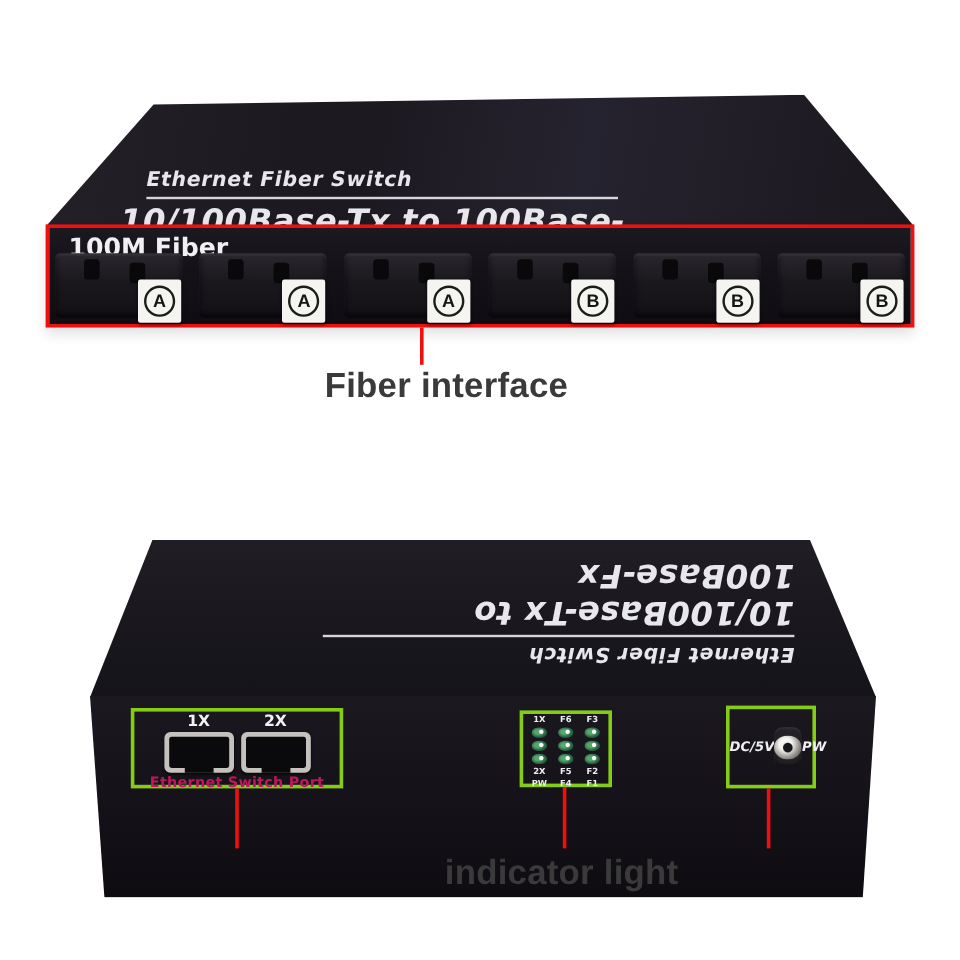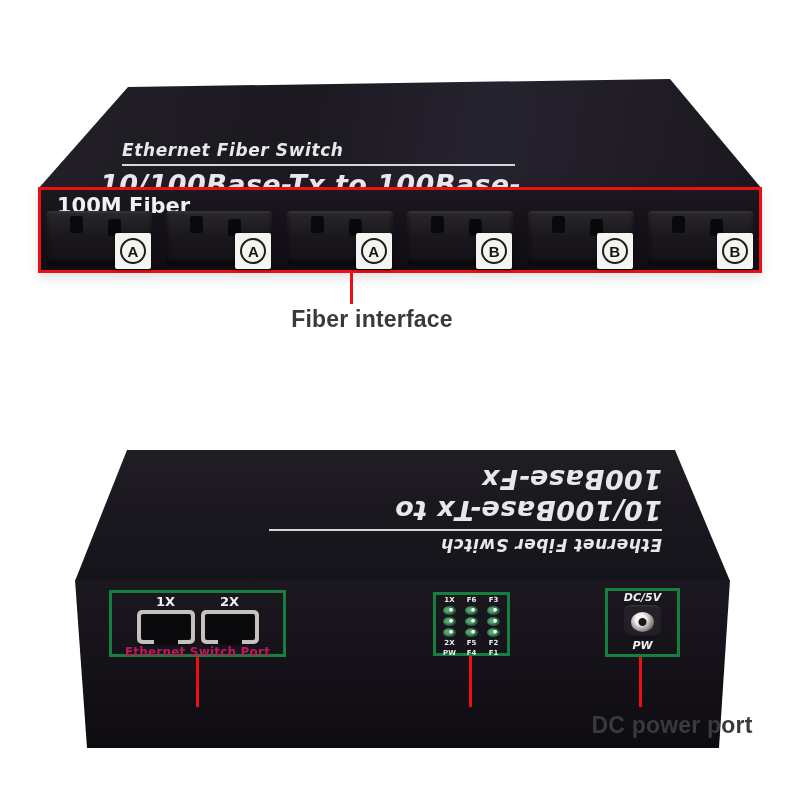--- a/index.html
+++ b/index.html
@@ -37,34 +37,34 @@
   .sc-tile { position:absolute; right:1px; bottom:-4px; width:36px; height:36px;
     background:#f4f4f1; border-radius:2px; display:flex; align-items:center;
     justify-content:center; box-shadow:0 1px 3px rgba(0,0,0,0.55); }
   .port-letter { display:flex; width:26px; height:26px; border:2px solid #1c1c1c;
     border-radius:50%; align-items:center; justify-content:center;
     font-size:15px; font-weight:bold; color:#151515; font-style:normal; }
 
   
   .ann-line { position:absolute; width:3px; background:#ee0f0f; }
   .ann-text { position:absolute; width:240px; text-align:center; color:#3a3a3a;
-    font-size:23px; font-weight:bold; letter-spacing:0.2px; }
+    font-size:29px; font-weight:bold; letter-spacing:0.2px; }
 
   
   .bot-topface { left:75px; top:448px; width:655px; height:133px;
     clip-path:polygon(52px 2px, 600px 2px, 655px 133px, 0px 133px);
     background:linear-gradient(180deg,#211e26 0%,#1b1820 40%,#16141b 100%); }
   .bot-titleblock { position:absolute; left:242px; top:464px; width:420px;
     transform:rotate(180deg); }
   .bot-frontface { left:75px; top:580px; width:655px; height:168px;
     clip-path:polygon(0 0, 655px 0, 644px 168px, 12px 168px);
     background:linear-gradient(180deg,#1b1820 0%,#141118 55%,#0e0c11 100%);
     box-shadow:0 8px 14px rgba(0,0,0,0.15); }
 
-  .redbox { position:absolute; border:3px solid #15803d; }
+  .redbox { position:absolute; border:3px solid #84cc16; }
   .rj45-box { left:109px; top:590px; width:177px; height:67px; }
   .rj-labels { display:flex; gap:6px; justify-content:center; margin-top:1px; }
   .rj-labels span { width:58px; text-align:center; color:#f2f2f4; font-size:13px;
     font-weight:bold; font-family:"DejaVu Sans", sans-serif; }
   .rj-jacks { display:flex; gap:6px; justify-content:center; margin-top:1px; }
   .rj45 { position:relative; width:58px; height:34px; background:#c5c2bd;
     border-radius:5px; box-shadow:0 1px 2px rgba(0,0,0,0.5); }
   .rj45 .inner { position:absolute; inset:4px; background:#0a090c; border-radius:2px; }
   .rj45 .clip { position:absolute; left:50%; transform:translateX(-50%); bottom:0;
     width:24px; height:9px; background:#0a090c; }
@@ -74,21 +74,21 @@
   .led-box { left:433px; top:592px; width:77px; height:64px; padding:1px 5px; }
   .led-grid { display:grid; grid-template-columns:repeat(3,1fr); column-gap:5px;
     row-gap:2px; justify-items:center; align-items:center; }
   .led-lab { color:#eceef0; font-size:7px; font-weight:bold; line-height:8px;
     font-family:"DejaVu Sans", sans-serif; }
   .led { width:13px; height:9px; border-radius:50%;
     background:radial-gradient(circle at 62% 42%, #ffffff 0 1.4px, rgba(255,255,255,0) 2.2px),
                radial-gradient(ellipse at 42% 45%, #57a76f 0 25%, #2c6b45 55%, #163a26 85%, #0e2418 100%); }
 
   .dc-box { left:605px; top:588px; width:75px; height:69px;
-    display:flex; flex-direction:column; align-items:center; }
+    display:flex; flex-direction:row; align-items:center; }
   .dc-lab { color:#eef0f2; font-size:11px; font-weight:bold; font-style:italic;
     font-family:"DejaVu Sans", sans-serif; line-height:13px; }
   .dc-jack { width:37px; height:33px; background:#232028; border-radius:7px;
     display:flex; align-items:center; justify-content:center; margin:1px 0;
     box-shadow:inset 0 1px 2px rgba(255,255,255,0.12), inset 0 -2px 3px rgba(0,0,0,0.6); }
   .dc-hole { width:23px; height:20px; border-radius:50%;
     background:radial-gradient(circle at 50% 50%, #17161a 0 3.5px, rgba(0,0,0,0) 4.5px),
                radial-gradient(circle at 42% 36%, #f5f4f1 0 28%, #bdbab5 48%, #767370 72%, #403e3c 100%); }
 </style>
 </head>
@@ -205,15 +205,15 @@
     <div class="dc-jack">
       <div class="dc-hole"></div>
     </div>
     <div class="dc-lab">PW</div>
   </div>
 
   <div class="ann-line" style="left:196px; top:657px; height:50px;"></div>
   <div class="ann-line" style="left:469px; top:656px; height:51px;"></div>
   <div class="ann-line" style="left:639px; top:657px; height:50px;"></div>
 
-  <div class="ann-text" style="left:552px; top:712px;">DC power port</div>
+  <div class="ann-text" style="left:348px; top:712px;">indicator light</div>
 
 </div>
 
 </body></html>

